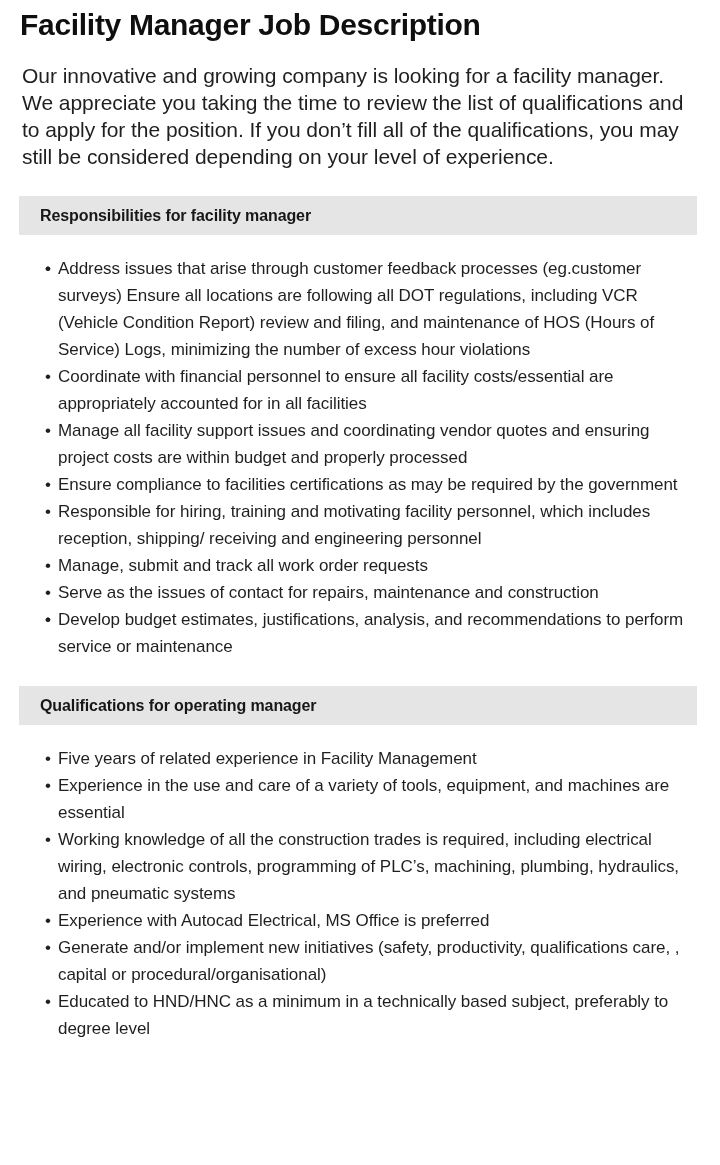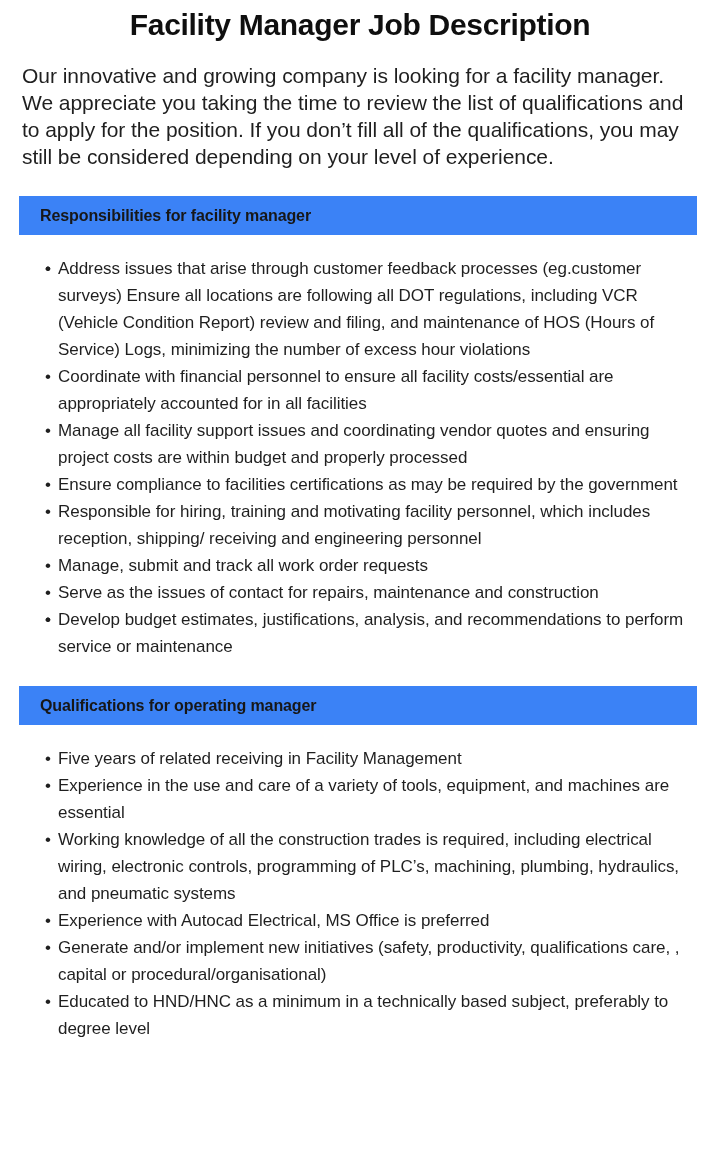--- a/index.html
+++ b/index.html
@@ -21,40 +21,39 @@
     box-sizing: border-box;
     padding: 0;
     position: relative;
   }
 
   
   .doc-title {
     font-size: 30px;
     font-weight: bold;
     letter-spacing: -0.3px;
-    text-align: center;
     color: #0f0f0f;
     margin: 0;
     padding: 6px 20px 0 20px;
     line-height: 38px;
   }
 
   
   .intro {
     font-size: 21px;
     line-height: 27px;
     color: #1f1f1f;
     margin: 0;
     padding: 18px 26px 0 22px;
     letter-spacing: -0.05px;
   }
 
   
   .section-band {
-    background: #3b82f6;
+    background: #e5e5e5;
     margin: 26px 23px 0 19px;
     padding: 9px 0 9px 21px;
     box-sizing: border-box;
   }
   .section-band-title {
     font-size: 16px;
     font-weight: bold;
     color: #171717;
     line-height: 21px;
     letter-spacing: -0.1px;
@@ -112,21 +111,21 @@
       <li><span class="bullet-dot">•</span><span>Manage, submit and track all work order requests</span></li>
       <li><span class="bullet-dot">•</span><span>Serve as the issues of contact for repairs, maintenance and construction</span></li>
       <li><span class="bullet-dot">•</span></li>
       <li><span class="bullet-dot">•</span><span>Develop budget estimates, justifications, analysis, and recommendations to perform service or maintenance</span></li>
     </ul>
 
   <div class="section-band">
     <span class="section-band-title">Qualifications for operating manager</span>
   </div>
   <ul class="bullets qualifications" id="list-1">
-      <li><span class="bullet-dot">•</span><span>Five years of related receiving in Facility Management</span></li>
+      <li><span class="bullet-dot">•</span><span>Five years of related experience in Facility Management</span></li>
       <li><span class="bullet-dot">•</span><span>Experience in the use and care of a variety of tools, equipment, and machines are essential</span></li>
       <li><span class="bullet-dot">•</span><span>Working knowledge of all the construction trades is required, including electrical wiring, electronic controls, programming of PLC’s, machining, plumbing, hydraulics, and pneumatic systems</span></li>
       <li><span class="bullet-dot">•</span><span>Experience with Autocad Electrical, MS Office is preferred</span></li>
       <li><span class="bullet-dot">•</span><span>Generate and/or implement new initiatives (safety, productivity, qualifications care, , capital or procedural/organisational)</span></li>
       <li><span class="bullet-dot">•</span><span>Educated to HND/HNC as a minimum in a technically based subject, preferably to degree level</span></li>
     </ul>
 
   <div class="list-spacer"></div>
 </div>
 

